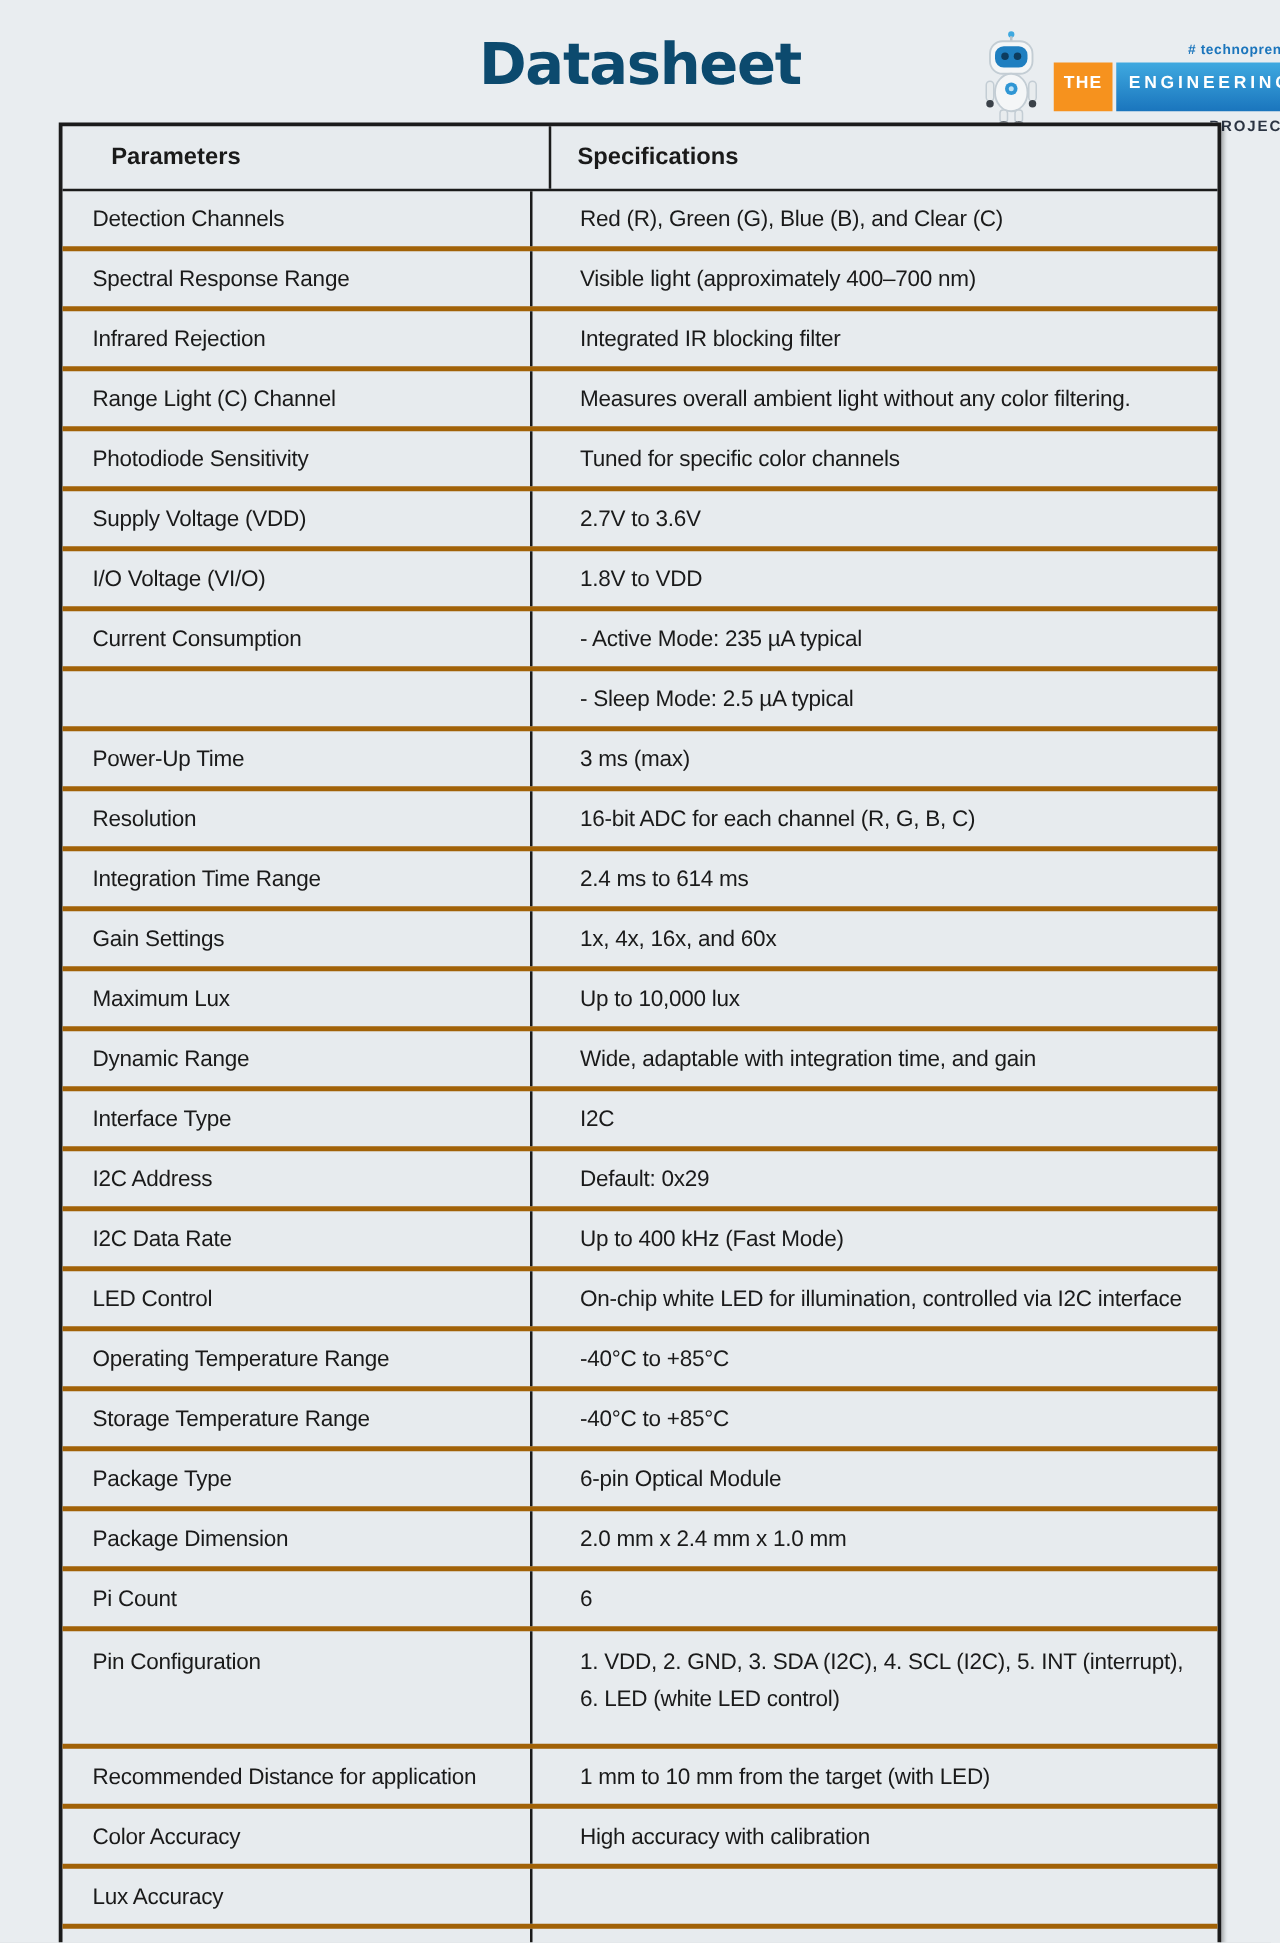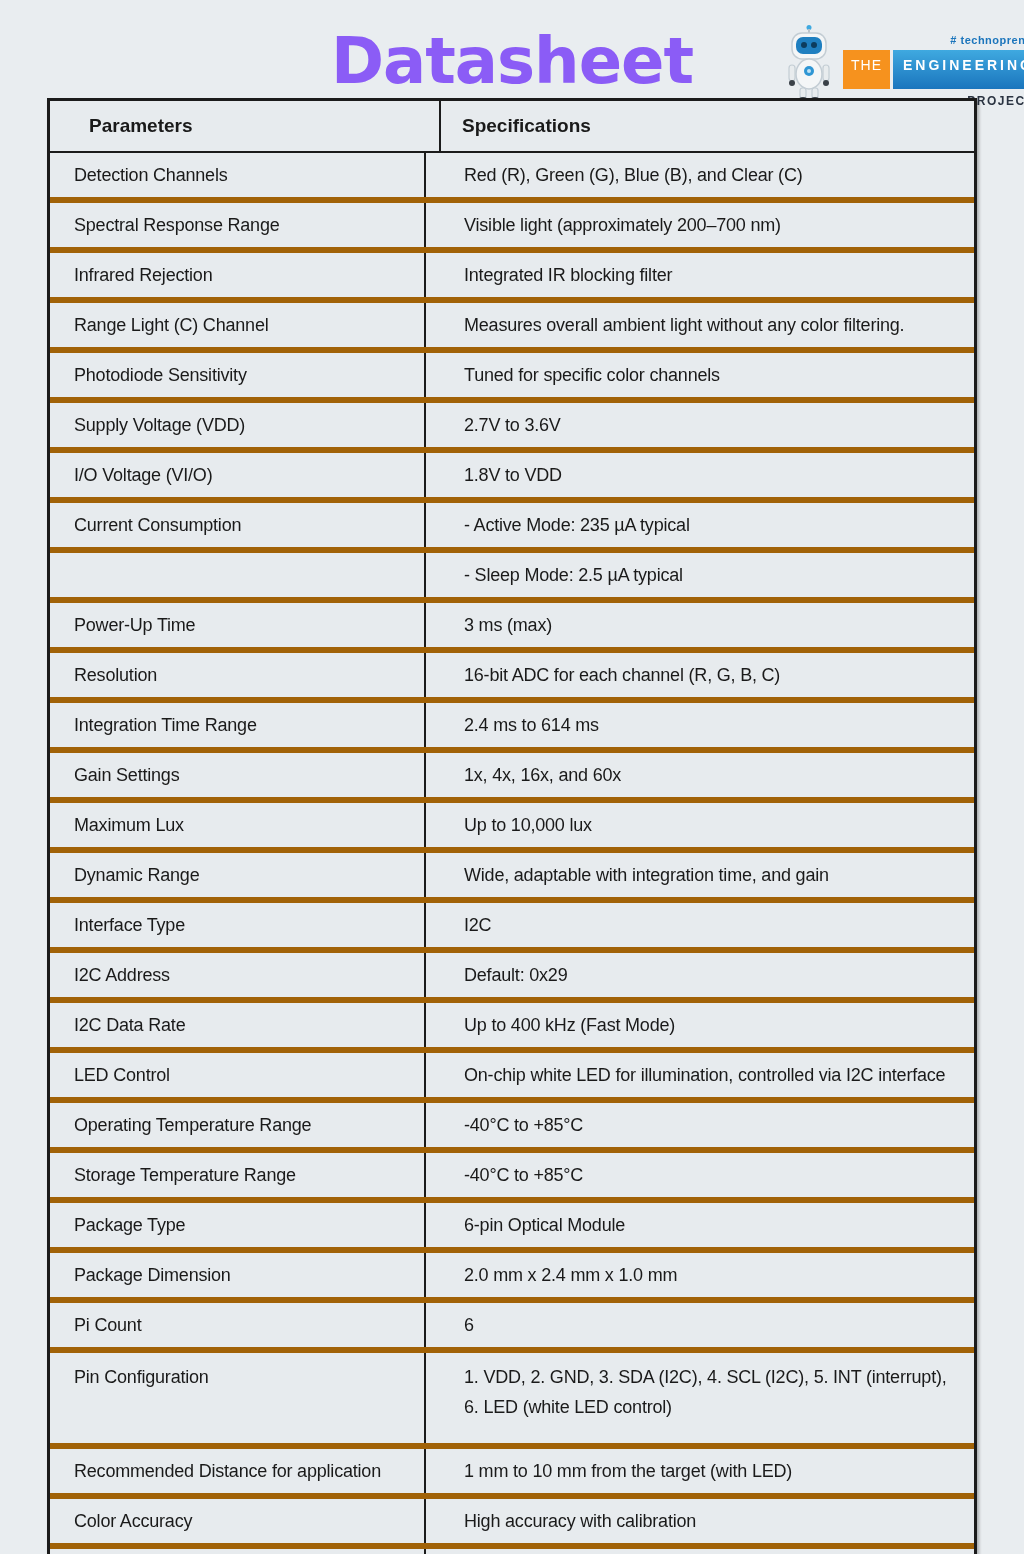--- a/index.html
+++ b/index.html
@@ -10,39 +10,39 @@
     background:#e9edf0;
     font-family:"Liberation Sans","DejaVu Sans",sans-serif;
     color:#1a1a1a;
     overflow:hidden;
     margin:0 auto;
   }
   
   .page-title {
     position:absolute; top:24px; left:0; right:0;
     text-align:center;
-    font-size:64px; font-weight:800; letter-spacing:-1px;
-    color:#8b5cf6;
+    font-size:46px; font-weight:800; letter-spacing:-1px;
+    color:#0c4a6e;
     font-family:"DejaVu Sans","Liberation Sans",sans-serif;
   }
   .logo {
     position:absolute; top:22px; right:26px;
     display:flex; align-items:flex-start; gap:5px;
     width:218px;
   }
   .robot { width:58px; height:80px; flex:0 0 auto; margin-top:2px; }
   .logo-text { flex:1; display:flex; flex-direction:column; align-items:flex-end; margin-top:12px; }
   .logo-tagline {
     font-size:11px; font-weight:bold; color:#1b75bc;
     letter-spacing:0.5px; margin-bottom:4px;
   }
   .logo-badges { display:flex; gap:3px; }
   .badge-the {
     background:#f6921e; color:#ffffff;
-    font-size:14px; font-weight:normal; letter-spacing:1px;
+    font-size:14px; font-weight:bold; letter-spacing:1px;
     padding:7px 8px 16px 8px;
   }
   .badge-eng {
     background:linear-gradient(180deg,#3fa9e0 0%,#1a75bd 100%);
     color:#ffffff;
     font-size:14px; font-weight:bold; letter-spacing:3px;
     padding:7px 10px 6px 10px;
   }
   .logo-projects {
     font-size:12px; font-weight:bold; color:#2b3442;
@@ -58,21 +58,21 @@
   .thead, .tr {
     display:grid; grid-template-columns:376px 1fr;
   }
   .thead { border-bottom:2px solid #1b1b1b;padding-left:15px; }
   .th {
     min-height:50px; display:flex; align-items:center;
     font-size:19px; font-weight:bold;
   }
   .th.param { border-right:2px solid #1b1b1b; padding-left:24px; }
   .th.spec  { padding-left:21px; }
-  .tr { border-bottom:6px solid #a16207; }
+  .tr { border-bottom:4px solid #a16207; }
   .tr:last-child { border-bottom:none; }
   .td {
     min-height:44px; display:flex; align-items:center;
     font-size:18px; letter-spacing:-0.2px; line-height:30px;
     padding:2px 8px 2px 24px;
   }
   .td.param { border-right:2px solid #1b1b1b; }
   .td.spec  { padding-left:38px; white-space:pre-line; }
   .tr.tall .td { min-height:90px; align-items:flex-start; padding-top:9px; }
 </style>
@@ -123,21 +123,21 @@
       <div class="th param">Parameters</div>
       <div class="th spec">Specifications</div>
     </div>
     <div class="tbody">
         <div class="tr">
           <div class="td param">Detection Channels</div>
           <div class="td spec">Red (R), Green (G), Blue (B), and Clear (C)</div>
         </div>
         <div class="tr">
           <div class="td param">Spectral Response Range</div>
-          <div class="td spec">Visible light (approximately 200–700 nm)</div>
+          <div class="td spec">Visible light (approximately 400–700 nm)</div>
         </div>
         <div class="tr">
           <div class="td param">Infrared Rejection</div>
           <div class="td spec">Integrated IR blocking filter</div>
         </div>
         <div class="tr">
           <div class="td param">Range Light (C) Channel</div>
           <div class="td spec">Measures overall ambient light without any color filtering.</div>
         </div>
         <div class="tr">

